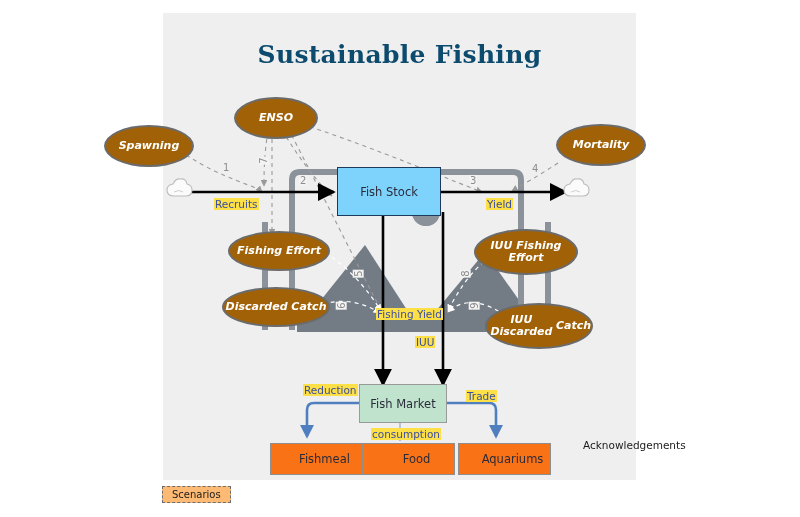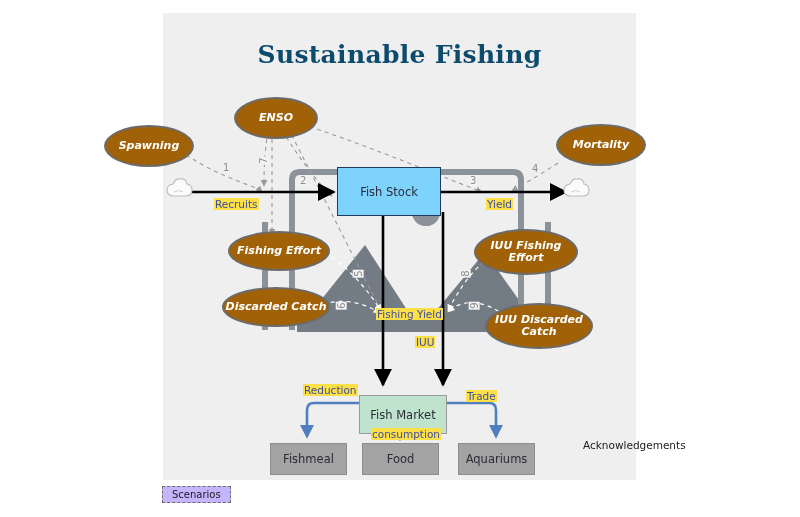--- a/index.html
+++ b/index.html
@@ -15,33 +15,33 @@
   
   .ell{position:absolute;background:#a16207;border:2px solid #6b6b6b;border-radius:50%;
        color:#ffffff;display:flex;align-items:center;justify-content:center;text-align:center;
        font-size:11px;font-weight:700;line-height:12px;font-style:italic;}
 
   
   .node{position:absolute;display:flex;align-items:center;justify-content:center;
         font-size:11.5px;color:#2b2b3a;text-align:center;}
   .stock{background:#7dd3fc;border:1.4px solid #1b3a5c;}
   .market{background:#bfe3cd;border:1.5px solid #9a9a9a;}
-  .sink{background:#a3a3a3;border:1.5px solid #8e8e8e;}
+  .sink{background:#f97316;border:1.5px solid #8e8e8e;padding-left:16px;}
 
   
   .flowlabel{position:absolute;font-size:10.5px;color:#3b4ea0;background:#fde047;
              padding:0 1px;white-space:nowrap;}
   .numlabel{position:absolute;font-size:10px;color:#8d8d8d;background:#f3f3f3;
             padding:0 1px;line-height:11px;}
   .numrot{transform:rotate(-90deg);transform-origin:center;}
 
   #ack{position:absolute;left:583px;top:439px;font-size:10.5px;color:#1b1b1b;
        }
   #scen{position:absolute;left:162px;top:486px;font-size:10px;color:#1b1b1b;
-        border:1.4px dashed #6d6d6d;padding:2px 9px 2px 9px;background:#c4b5fd;}
+        border:1.4px dashed #6d6d6d;padding:2px 9px 2px 9px;background:#fdba74;}
 
   svg{position:absolute;left:0;top:0;width:800px;height:517px;overflow:visible;}
 </style>
 </head>
 <body>
 
 <div id="stage">
 
   <div id="panel"></div>
 
@@ -165,30 +165,30 @@
 
   <div class="ell" style="left:222px;top:287px;width:104px;height:36px;">
     <span>Discarded Catch</span>
   </div>
 
   <div class="ell" style="left:474px;top:229px;width:100px;height:42px;flex-direction:column;">
     <span>IUU Fishing</span>
     <span>Effort</span>
   </div>
 
-  <div class="ell" style="left:485px;top:303px;width:104px;height:42px;flex-direction:column;align-items:center;">
+  <div class="ell" style="left:485px;top:303px;width:104px;height:42px;flex-direction:row;align-items:center;">
     <span>IUU Discarded</span>
     <span>Catch</span>
   </div>
 
   <div class="node stock" style="left:337px;top:167px;width:102px;height:47px;">
     <span>Fish Stock</span>
   </div>
 
-  <div class="node market" style="left:359px;top:384px;width:86px;height:37px;margin-top:11px;">
+  <div class="node market" style="left:359px;top:384px;width:86px;height:37px;">
     <span>Fish Market</span>
   </div>
 
   <div class="node sink" style="left:270px;top:443px;width:75px;height:30px;">
     <span>Fishmeal</span>
   </div>
 
   <div class="node sink" style="left:458px;top:443px;width:75px;height:30px;">
     <span>Aquariums</span>
   </div>

